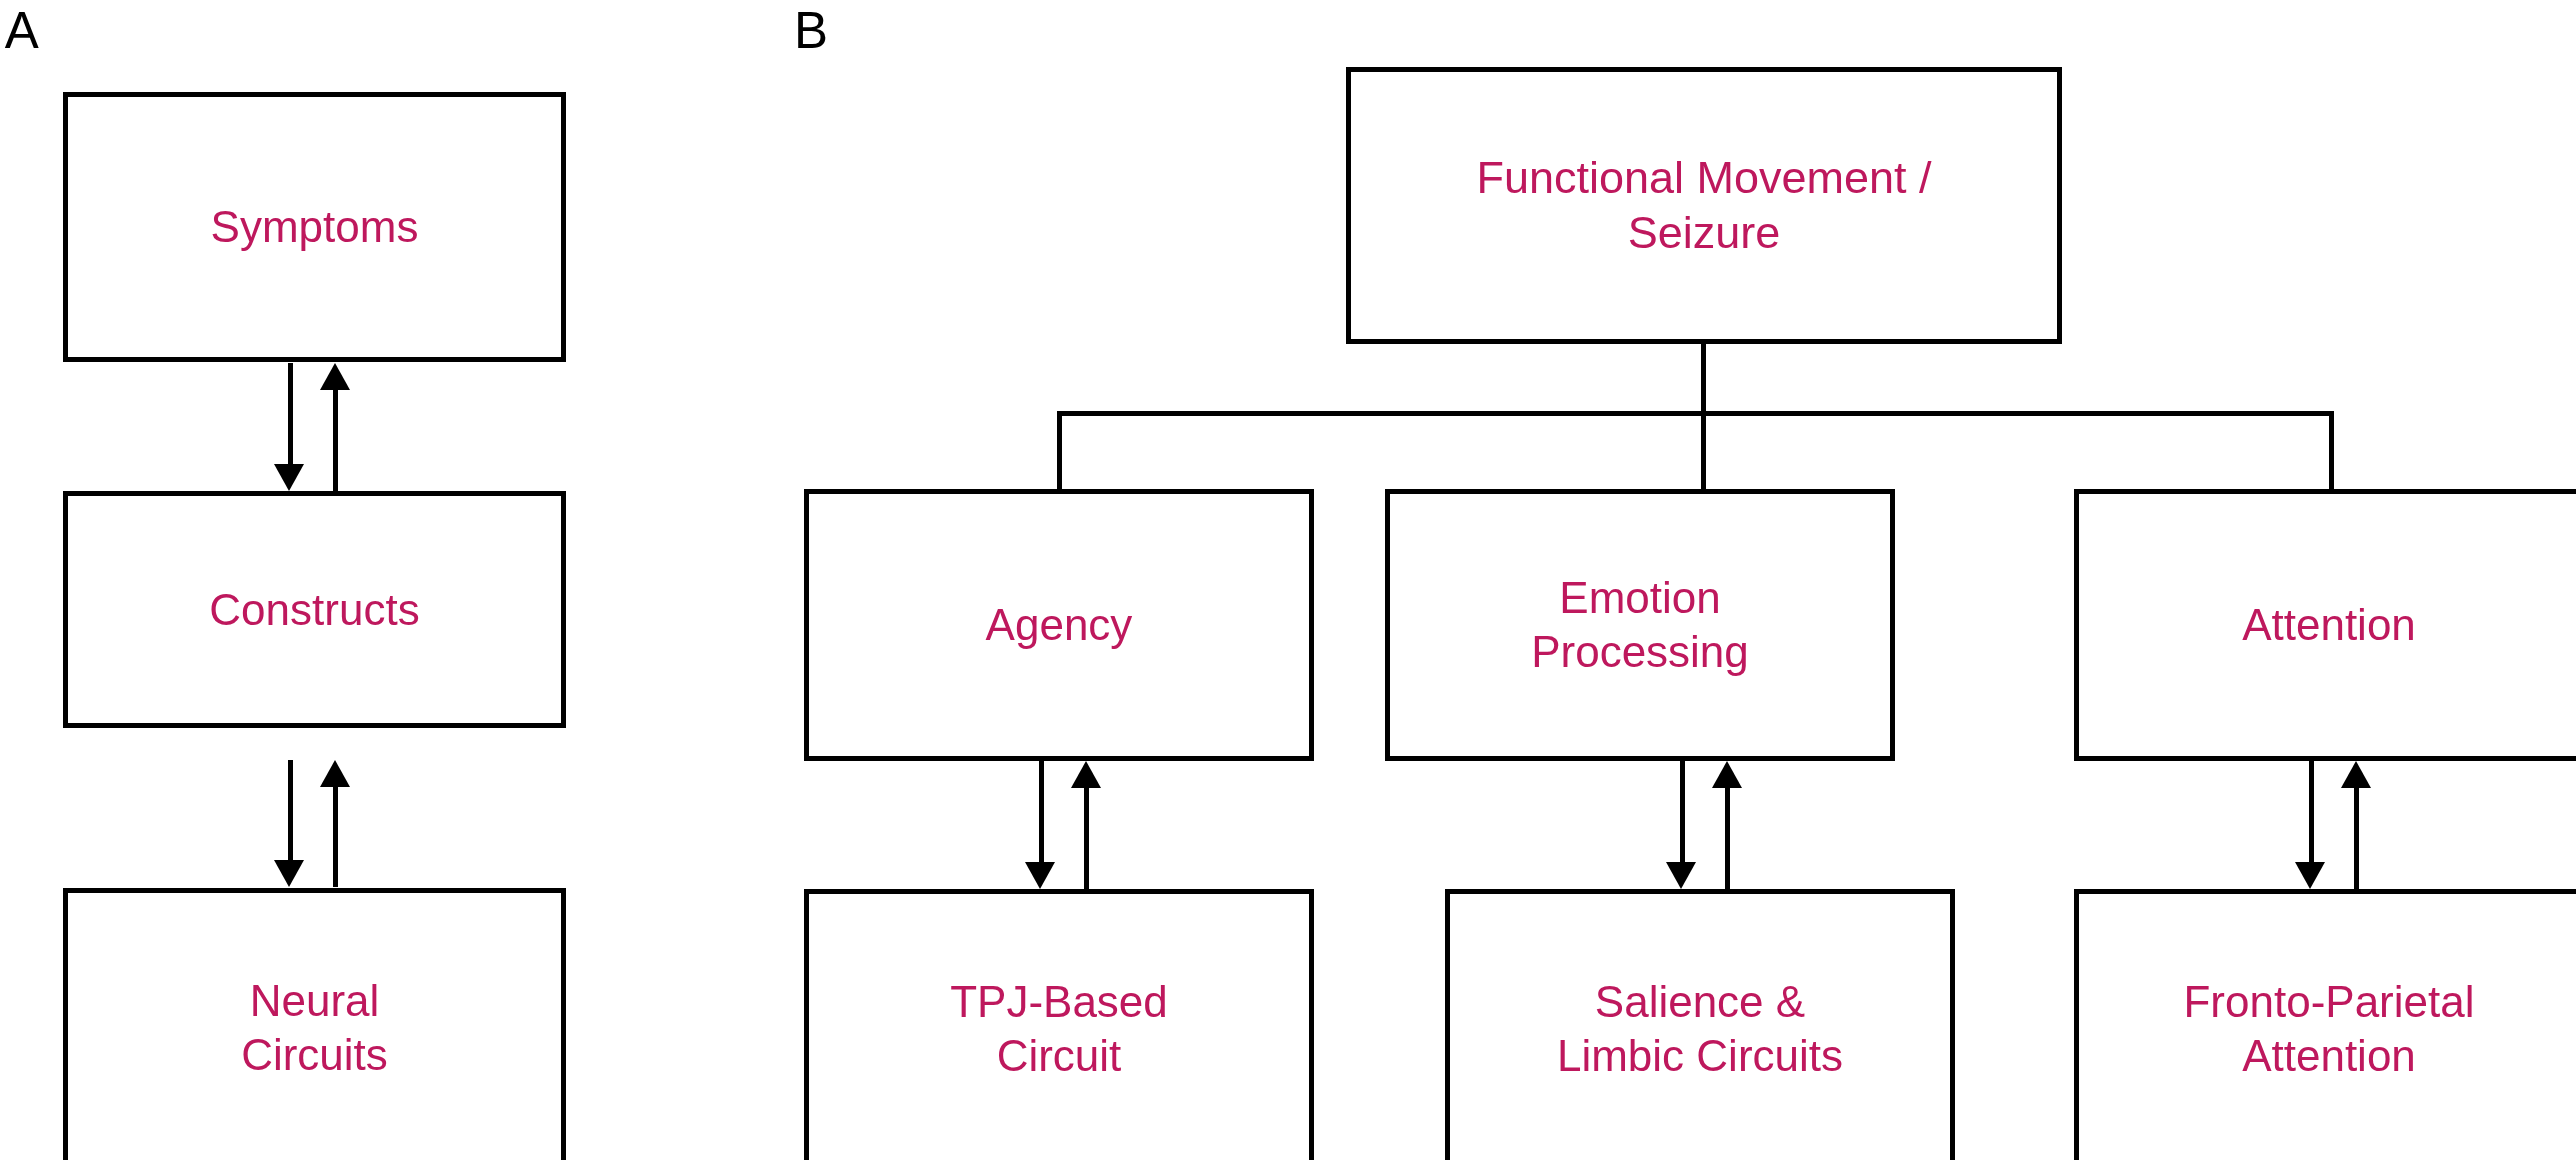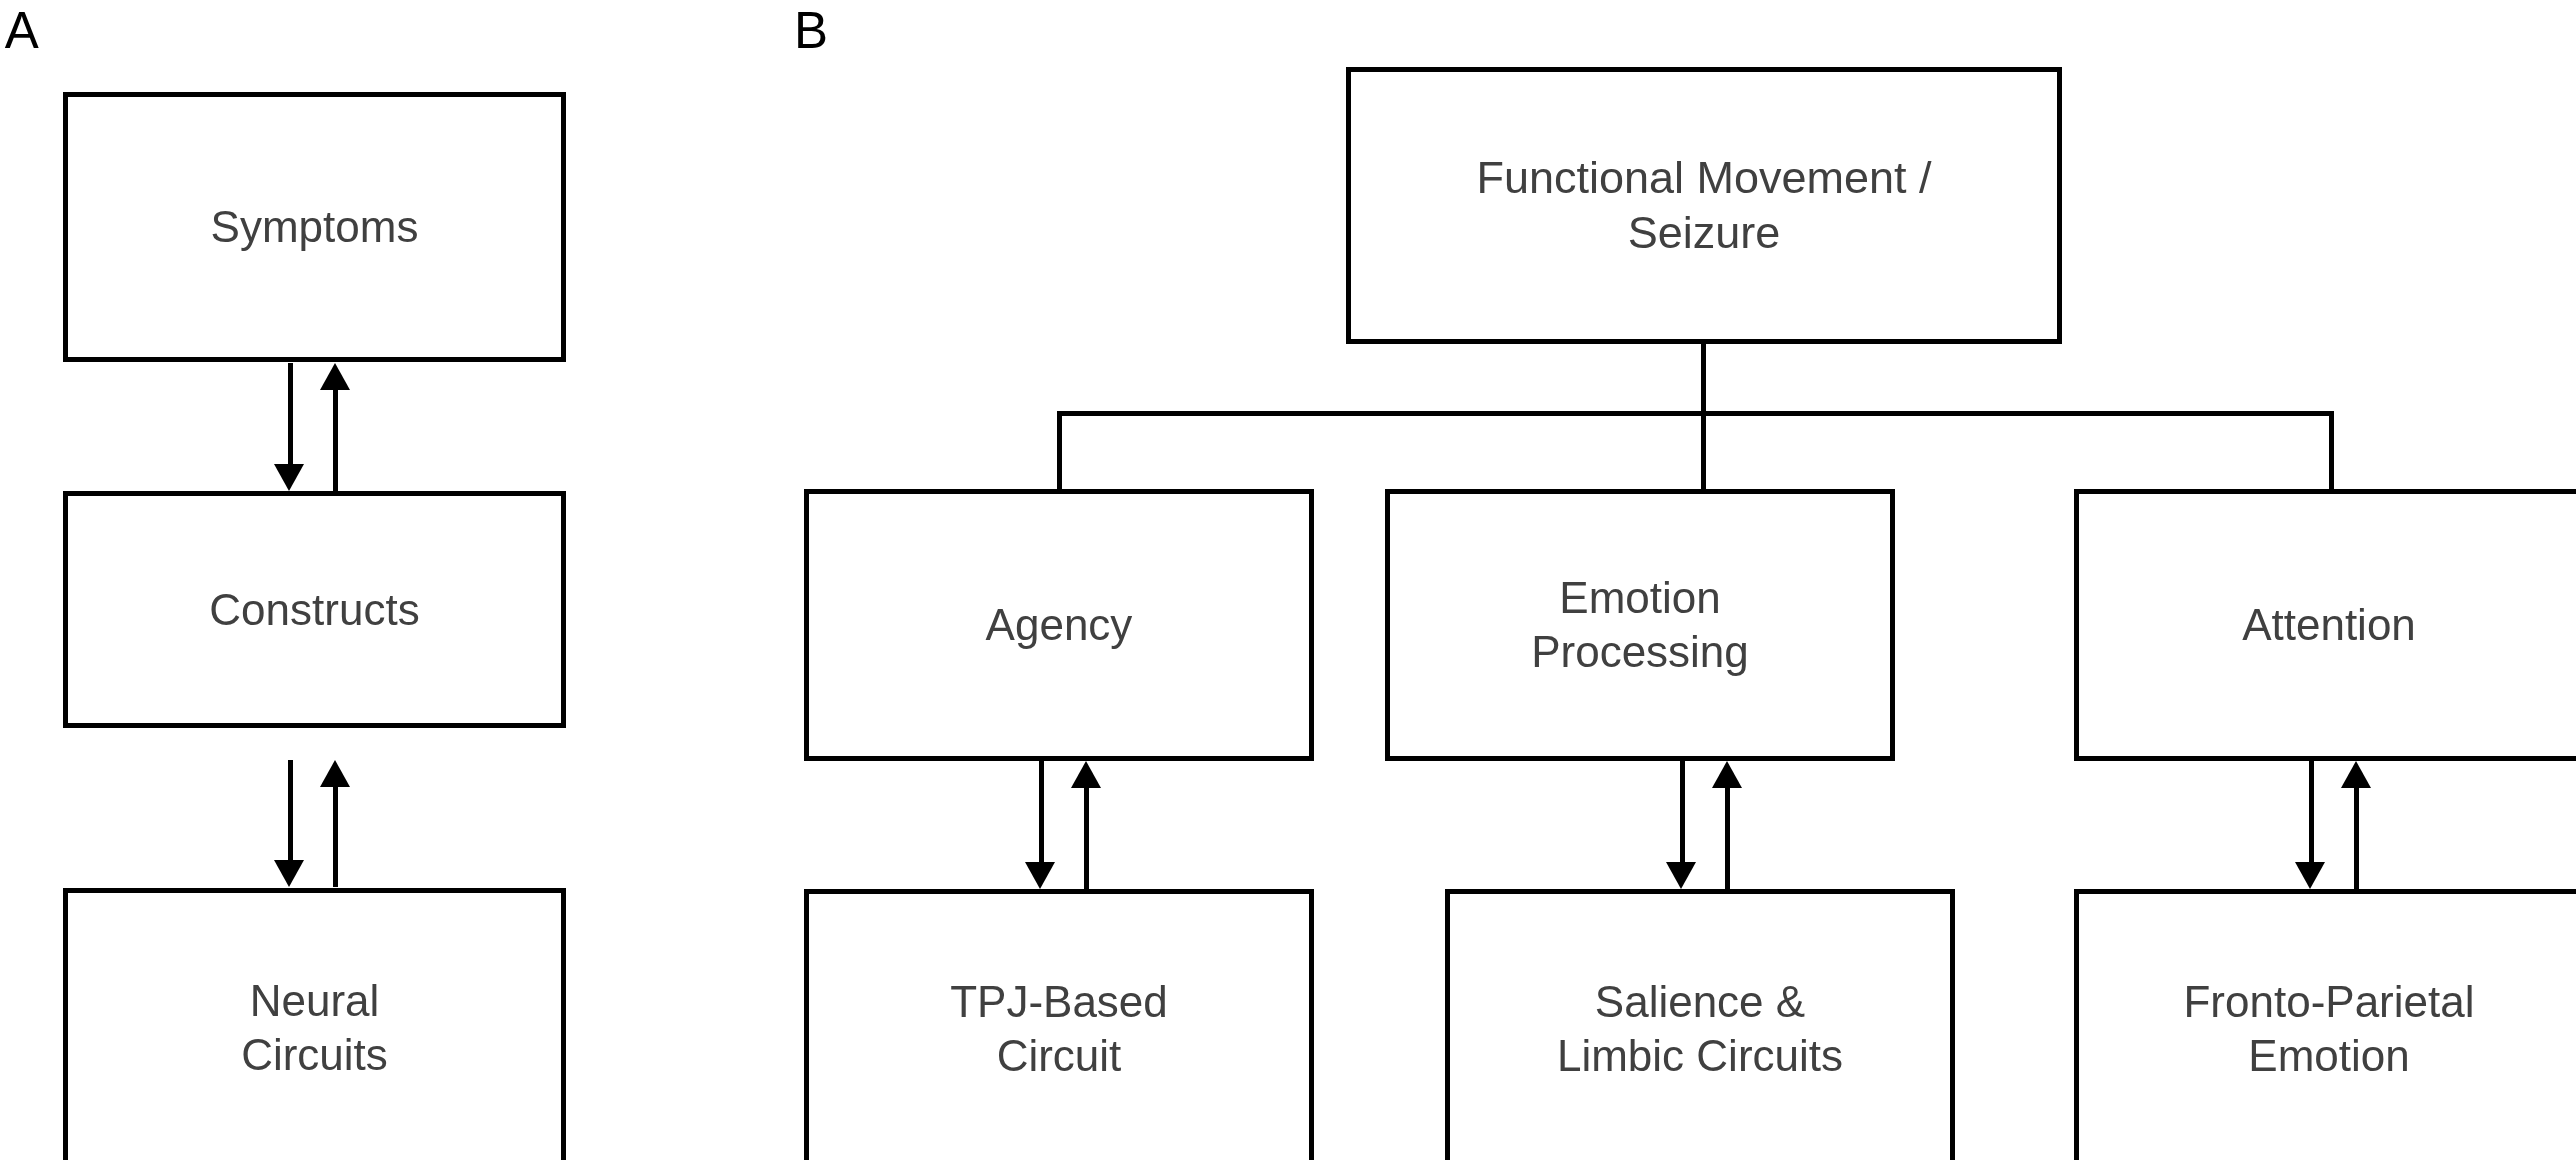--- a/index.html
+++ b/index.html
@@ -24,21 +24,21 @@
     background:#ffffff;
     display:flex;
     align-items:center;
     justify-content:center;
     text-align:center;
   }
   .node .node-label{
     font-size:44px;
     line-height:1.22;
     white-space:pre-line;
-    color:#404040;
+    color:#be185d;
     padding:0 6px;
   }
   .node.n-big .node-label{font-size:45px;}
 
   
   .vline{position:absolute;background:#000000;}
   .hline{position:absolute;background:#000000;}
 
   .arrowpair{position:absolute;}
   .arrowpair .shaft{position:absolute;width:5.4px;background:#000;}
@@ -142,17 +142,17 @@
 Circuit</span>
   </div>
 
   <div class="node" style="left:1445px;top:889px;width:510px;height:279px;">
     <span class="node-label">Salience &amp;
 Limbic Circuits</span>
   </div>
 
   <div class="node" style="left:2074px;top:889px;width:510px;height:279px;">
     <span class="node-label">Fronto-Parietal
-Emotion</span>
+Attention</span>
   </div>
 
 </div>
 
 
 </body></html>

